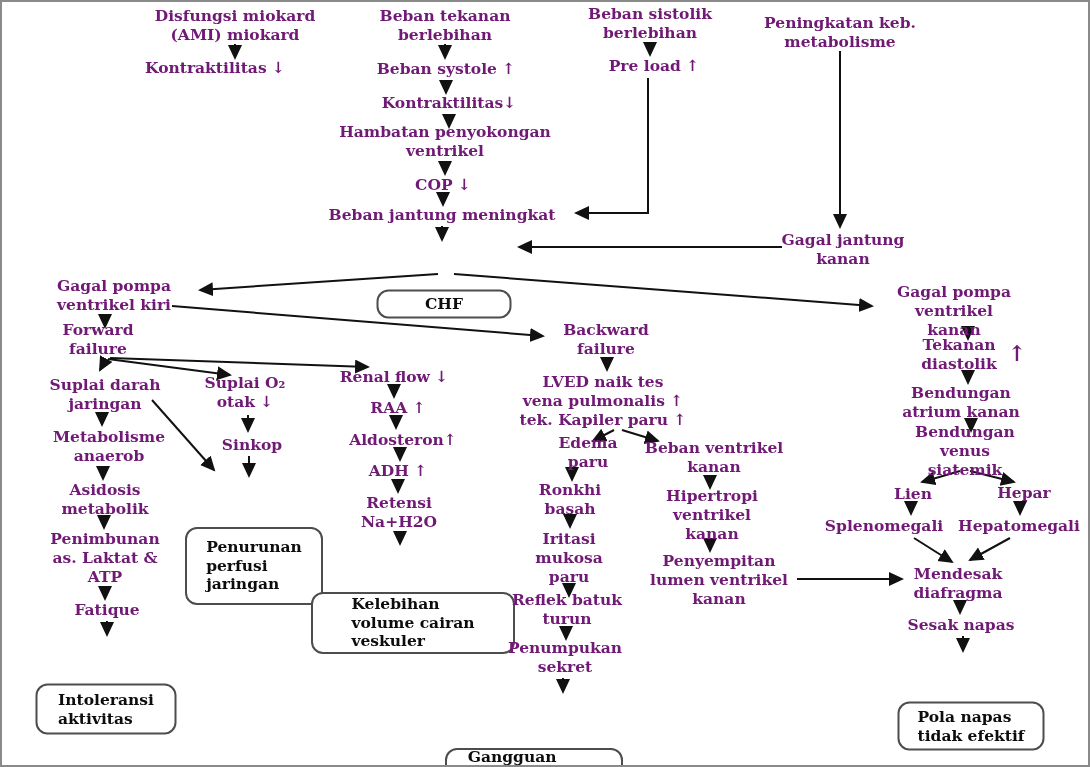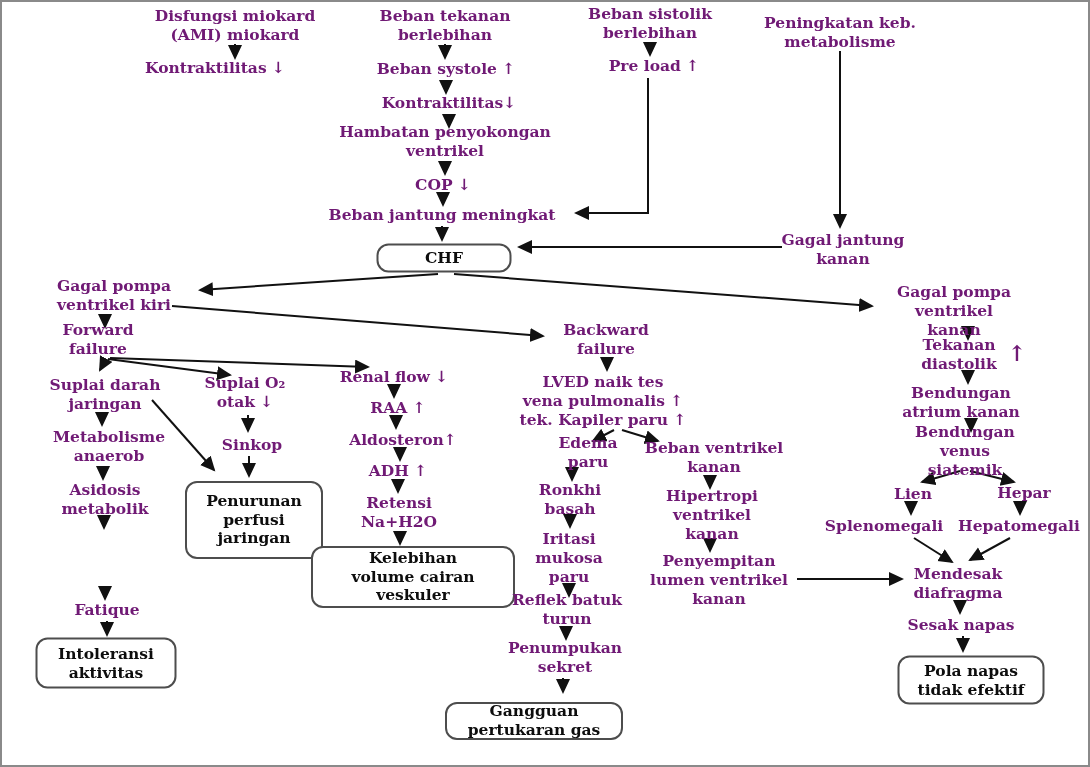--- a/index.html
+++ b/index.html
@@ -9,24 +9,24 @@
     font-family:"DejaVu Serif","Liberation Serif",serif;
   }
   .n{
     position:absolute;transform:translate(-50%,-50%);
     white-space:pre-line;text-align:center;
     font-weight:bold;font-size:15.5px;line-height:1.22;color:#701a75;
   }
   .bx{
     position:absolute;transform:translate(-50%,-50%);
     display:flex;align-items:center;justify-content:center;
-    white-space:pre-line;text-align:center;
+    white-space:pre-line;
     font-weight:bold;font-size:15.5px;line-height:1.22;color:#0d0d0d;
     border:2px solid #4d4d4d;border-radius:12px;background:#fff;
-    box-sizing:border-box;padding:2px 6px;
+    box-sizing:border-box;padding:2px 6px;margin-top:46px;
   }
   .big-arrow{font-size:22px;}
   svg.wires{position:absolute;left:0;top:0;pointer-events:none;}
   svg.wires line, svg.wires polyline{stroke:#111;stroke-width:2;fill:none;}
 </style>
 </head>
 <body>
 
 <div id="stage">
 
@@ -127,20 +127,23 @@
   <div class="n" style="left:112px;top:294px">Gagal pompa
 ventrikel kiri</div>
   <div class="n" style="left:96px;top:338px">Forward
 failure</div>
   <div class="n" style="left:103px;top:393px">Suplai darah
 jaringan</div>
   <div class="n" style="left:107px;top:445px">Metabolisme
 anaerob</div>
   <div class="n" style="left:103px;top:498px">Asidosis
 metabolik</div>
+  <div class="n" style="left:103px;top:556px">Penimbunan
+as. Laktat &amp;
+ATP</div>
   <div class="n" style="left:105px;top:608px">Fatique</div>
   <div class="bx" style="left:104px;top:661px;width:141px;height:51px">Intoleransi
 aktivitas</div>
   <div class="n" style="left:243px;top:391px">Suplai O₂
 otak ↓</div>
   <div class="n" style="left:250px;top:443px">Sinkop</div>
   <div class="bx" style="left:252px;top:518px;width:138px;height:78px">Penurunan
 perfusi
 jaringan</div>
 

